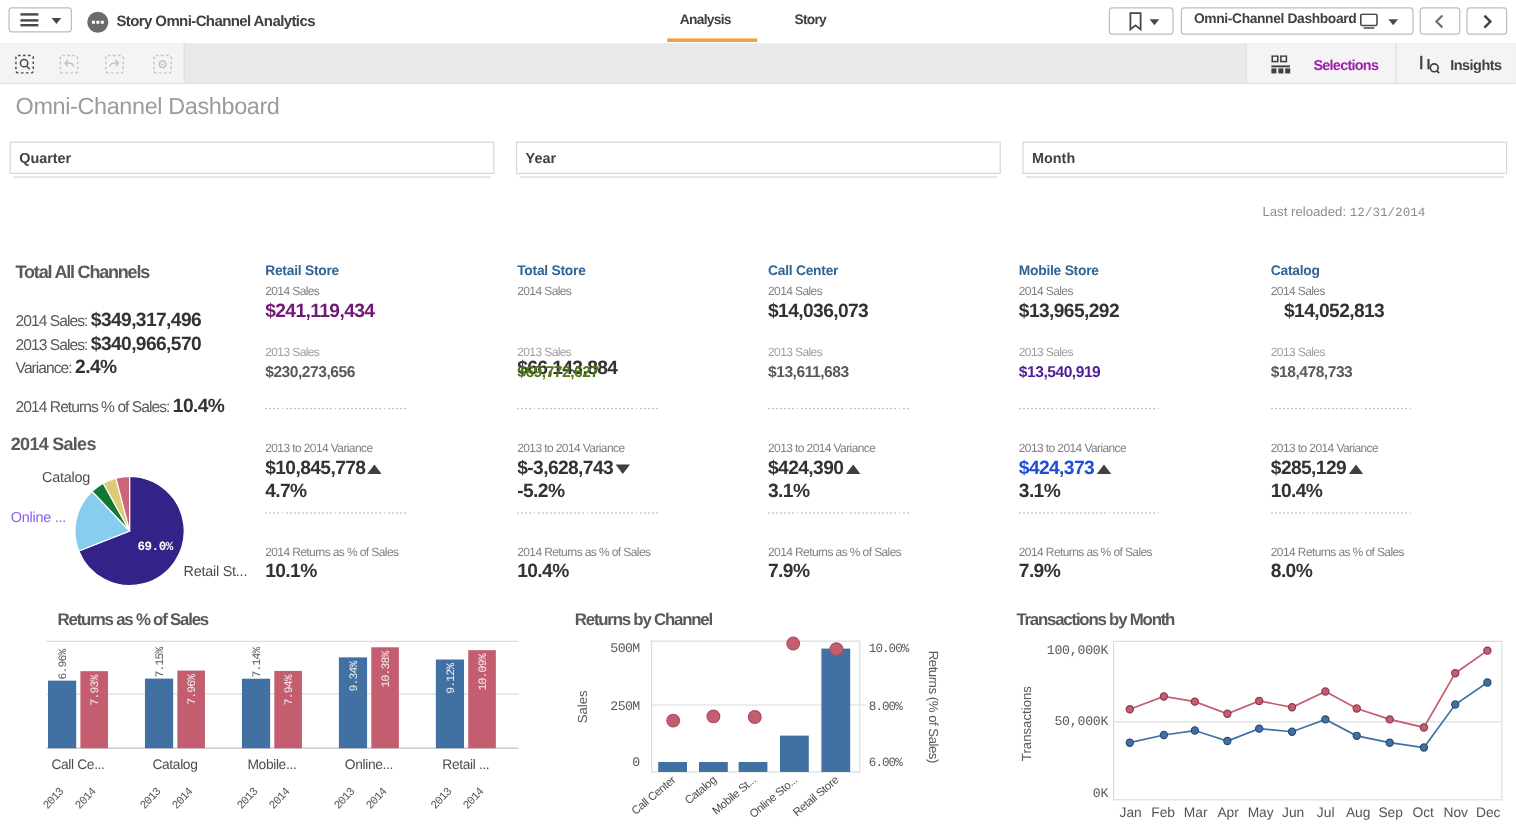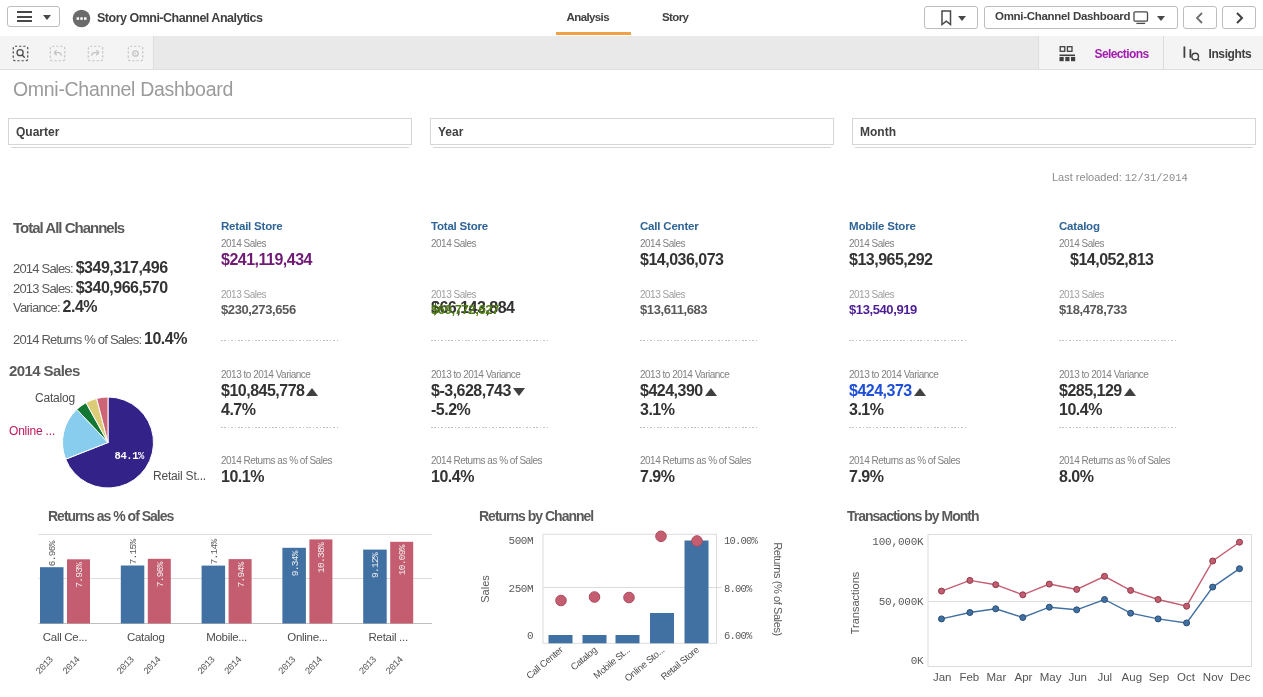--- a/index.html
+++ b/index.html
@@ -173,23 +173,23 @@
 
   <div class="abs" style="left:9px;top:362px;font-size:15px;font-weight:bold;color:#595959;letter-spacing:-0.6px;">2014 Sales</div>
   <svg class="abs" style="left:58px;top:393px;" width="100" height="100" viewBox="0 0 100 100">
     <path d="M50.00,49.50 L50.00,4.00 A45.5,45.5 0 1 1 7.67,66.18 Z" fill="#332288" stroke="#ffffff" stroke-width="1"></path>
     <path d="M50.00,49.50 L7.67,66.18 A45.5,45.5 0 0 1 18.77,16.41 Z" fill="#88ccee" stroke="#ffffff" stroke-width="1"></path>
     <path d="M50.00,49.50 L18.77,16.41 A45.5,45.5 0 0 1 28.03,9.66 Z" fill="#117733" stroke="#ffffff" stroke-width="1"></path>
     <path d="M50.00,49.50 L28.03,9.66 A45.5,45.5 0 0 1 38.62,5.45 Z" fill="#ddcc77" stroke="#ffffff" stroke-width="1"></path>
     <path d="M50.00,49.50 L38.62,5.45 A45.5,45.5 0 0 1 50.00,4.00 Z" fill="#cc6677" stroke="#ffffff" stroke-width="1"></path>
   </svg>
   <div class="abs" style="left:35px;top:390.5px;font-size:12px;color:#4d4d4d;letter-spacing:-0.2px;">Catalog</div>
-  <div class="abs" style="left:9px;top:423.5px;font-size:12px;color:#be185d;letter-spacing:-0.2px;">Online ...</div>
+  <div class="abs" style="left:9px;top:423.5px;font-size:12px;color:#8b5cf6;letter-spacing:-0.2px;">Online ...</div>
   <div class="abs" style="left:153px;top:468.5px;font-size:12px;color:#4d4d4d;letter-spacing:-0.2px;">Retail St...</div>
-  <div class="abs mono" style="left:114.5px;top:450px;font-size:10.5px;font-weight:bold;color:#fff;letter-spacing:-0.4px;">84.1%</div>
+  <div class="abs mono" style="left:114.5px;top:450px;font-size:10.5px;font-weight:bold;color:#fff;letter-spacing:-0.4px;">69.0%</div>
 
   <div class="abs" style="left:8px;top:507.5px;font-size:14px;font-weight:bold;color:#595959;letter-spacing:-1px;margin-left:40px;">Returns as % of Sales</div>
   <div class="abs" style="left:479px;top:507.5px;font-size:14px;font-weight:bold;color:#595959;letter-spacing:-1px;">Returns by Channel</div>
   <div class="abs" style="left:847px;top:507.5px;font-size:14px;font-weight:bold;color:#595959;letter-spacing:-1px;">Transactions by Month</div>
   <svg class="abs" style="left:0;top:500px;" width="1263" height="197" viewBox="0 0 1263 197">
 <line x1="38.5" y1="34.5" x2="432" y2="34.5" stroke="#dcdcdc" stroke-width="1"></line>
 <line x1="38.5" y1="78.5" x2="432" y2="78.5" stroke="#dcdcdc" stroke-width="1"></line>
 <line x1="38.5" y1="123.5" x2="432" y2="123.5" stroke="#c0c0c0" stroke-width="1"></line>
 <rect x="40.0" y="67.20000000000005" width="23.5" height="56.299999999999955" fill="#4170a3"></rect>
 <rect x="67.0" y="59.299999999999955" width="23" height="64.20000000000005" fill="#c45d70"></rect>

